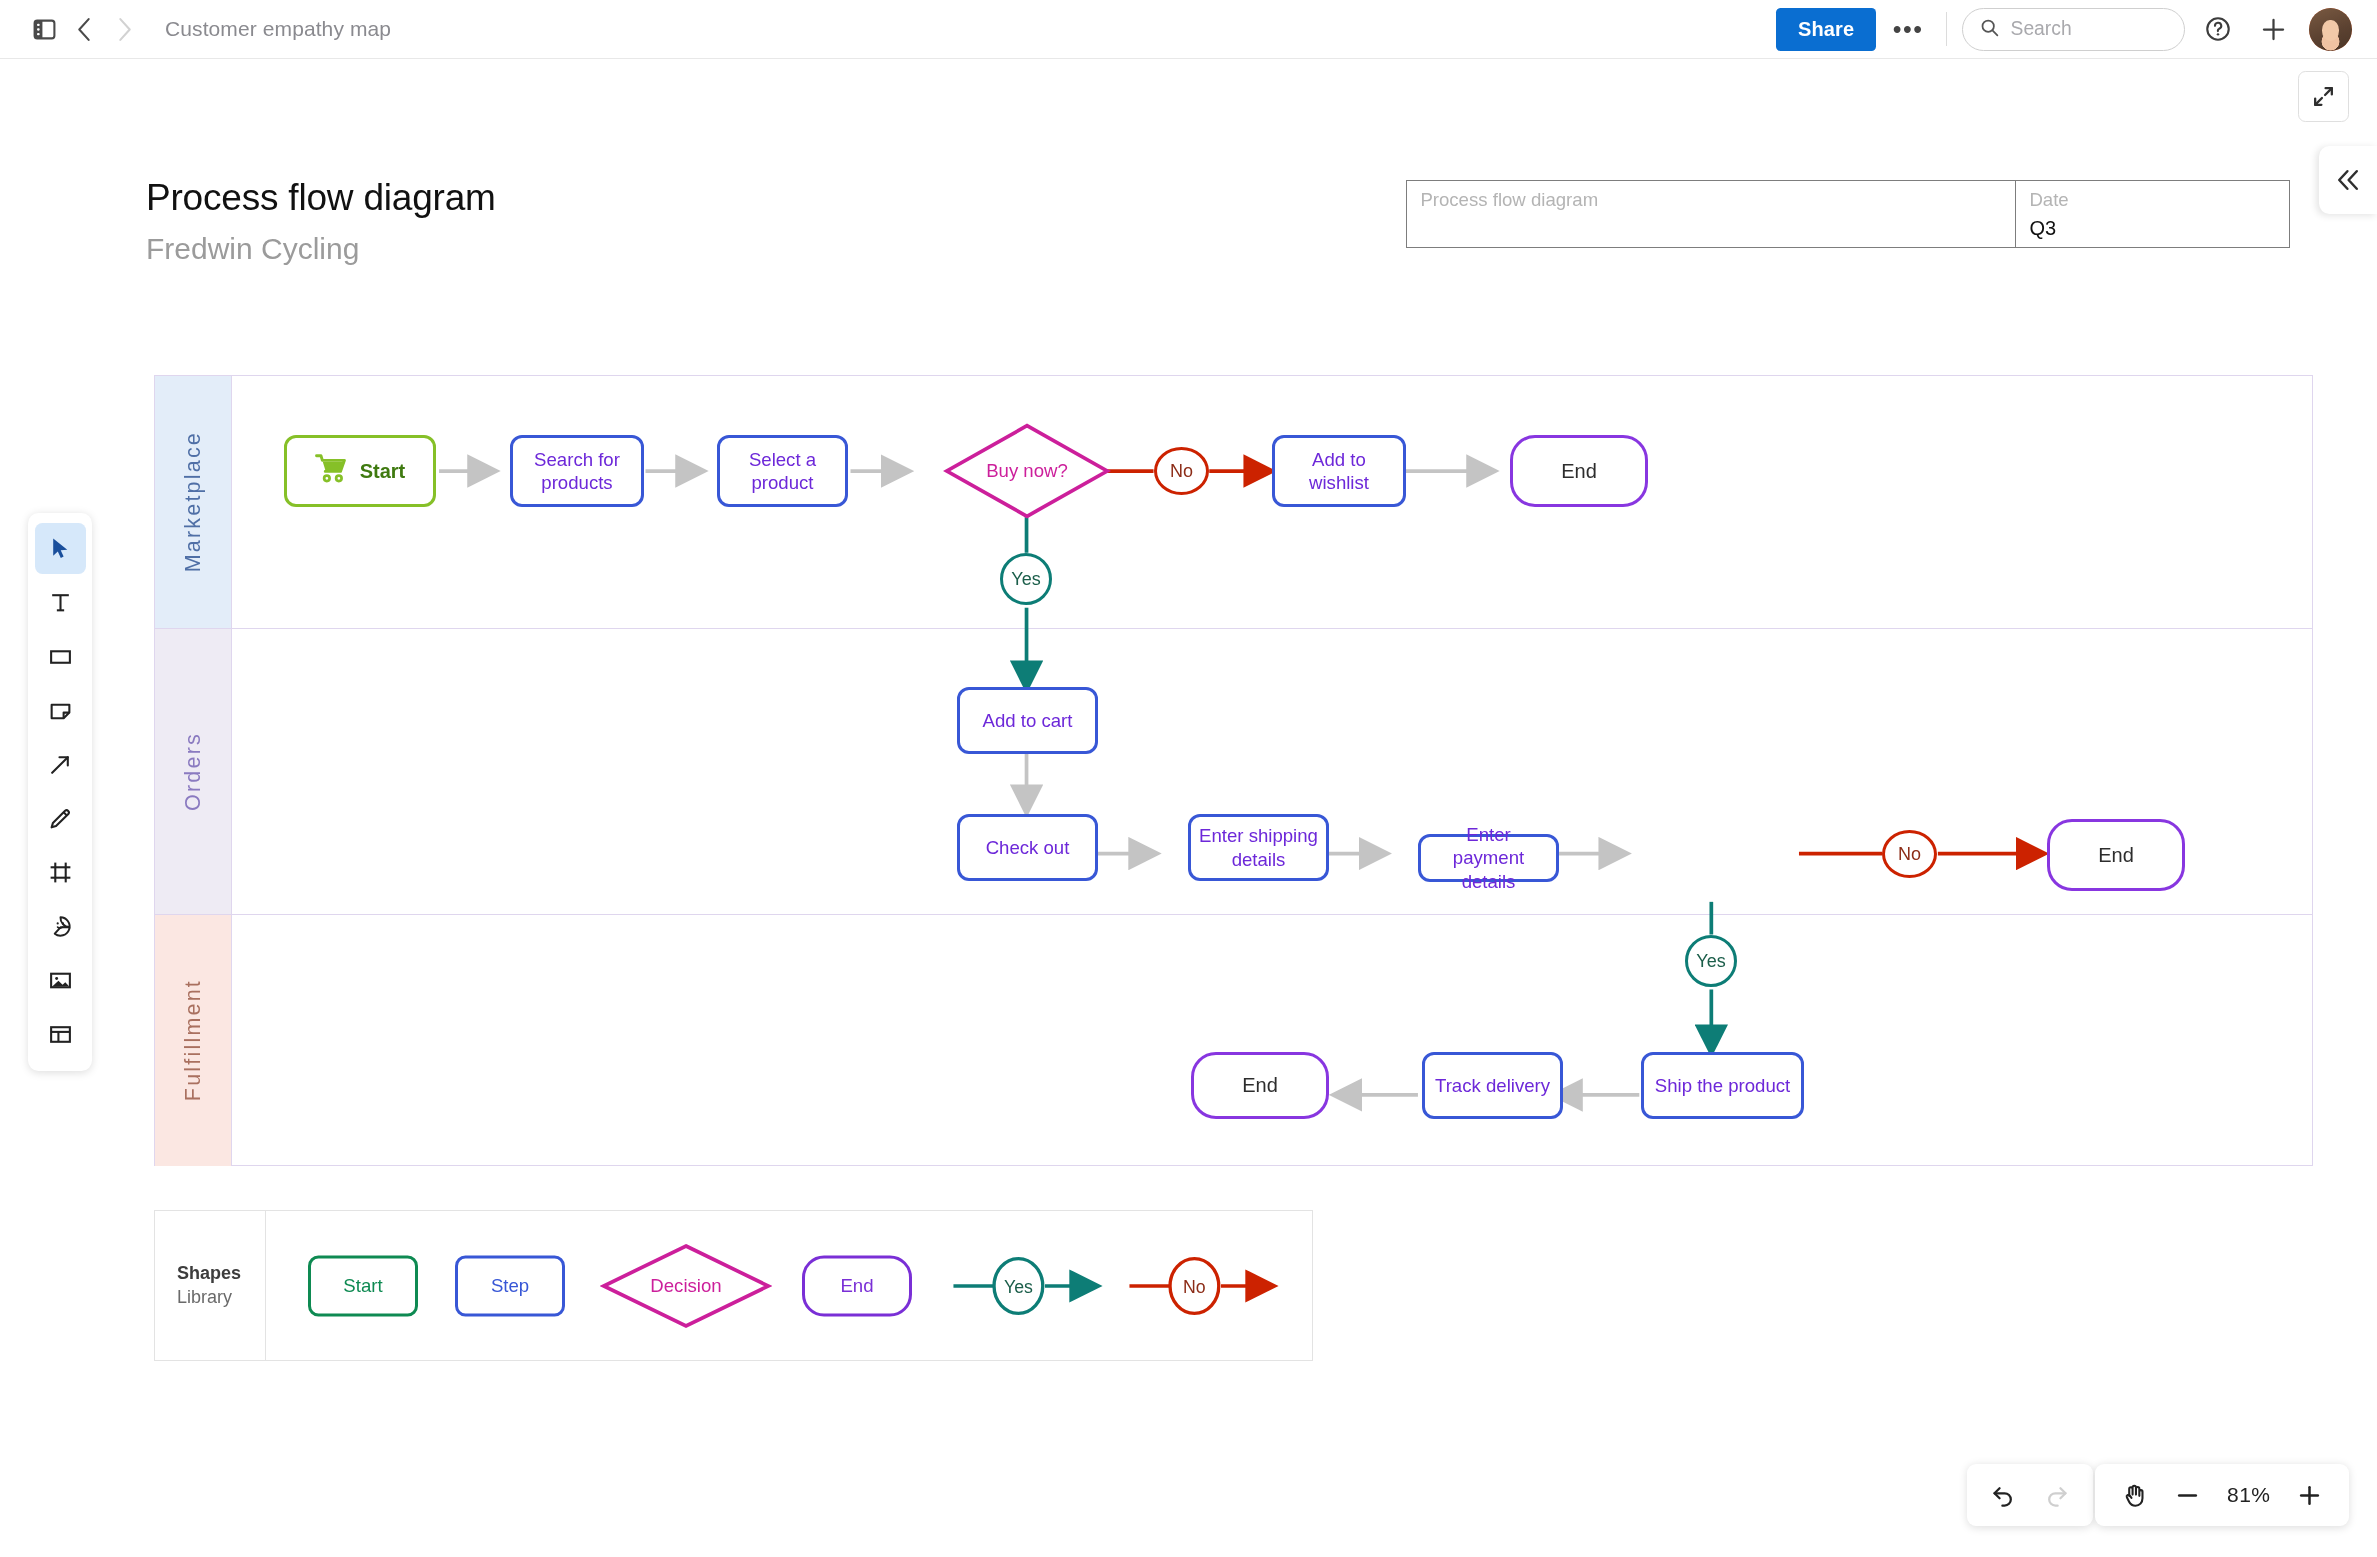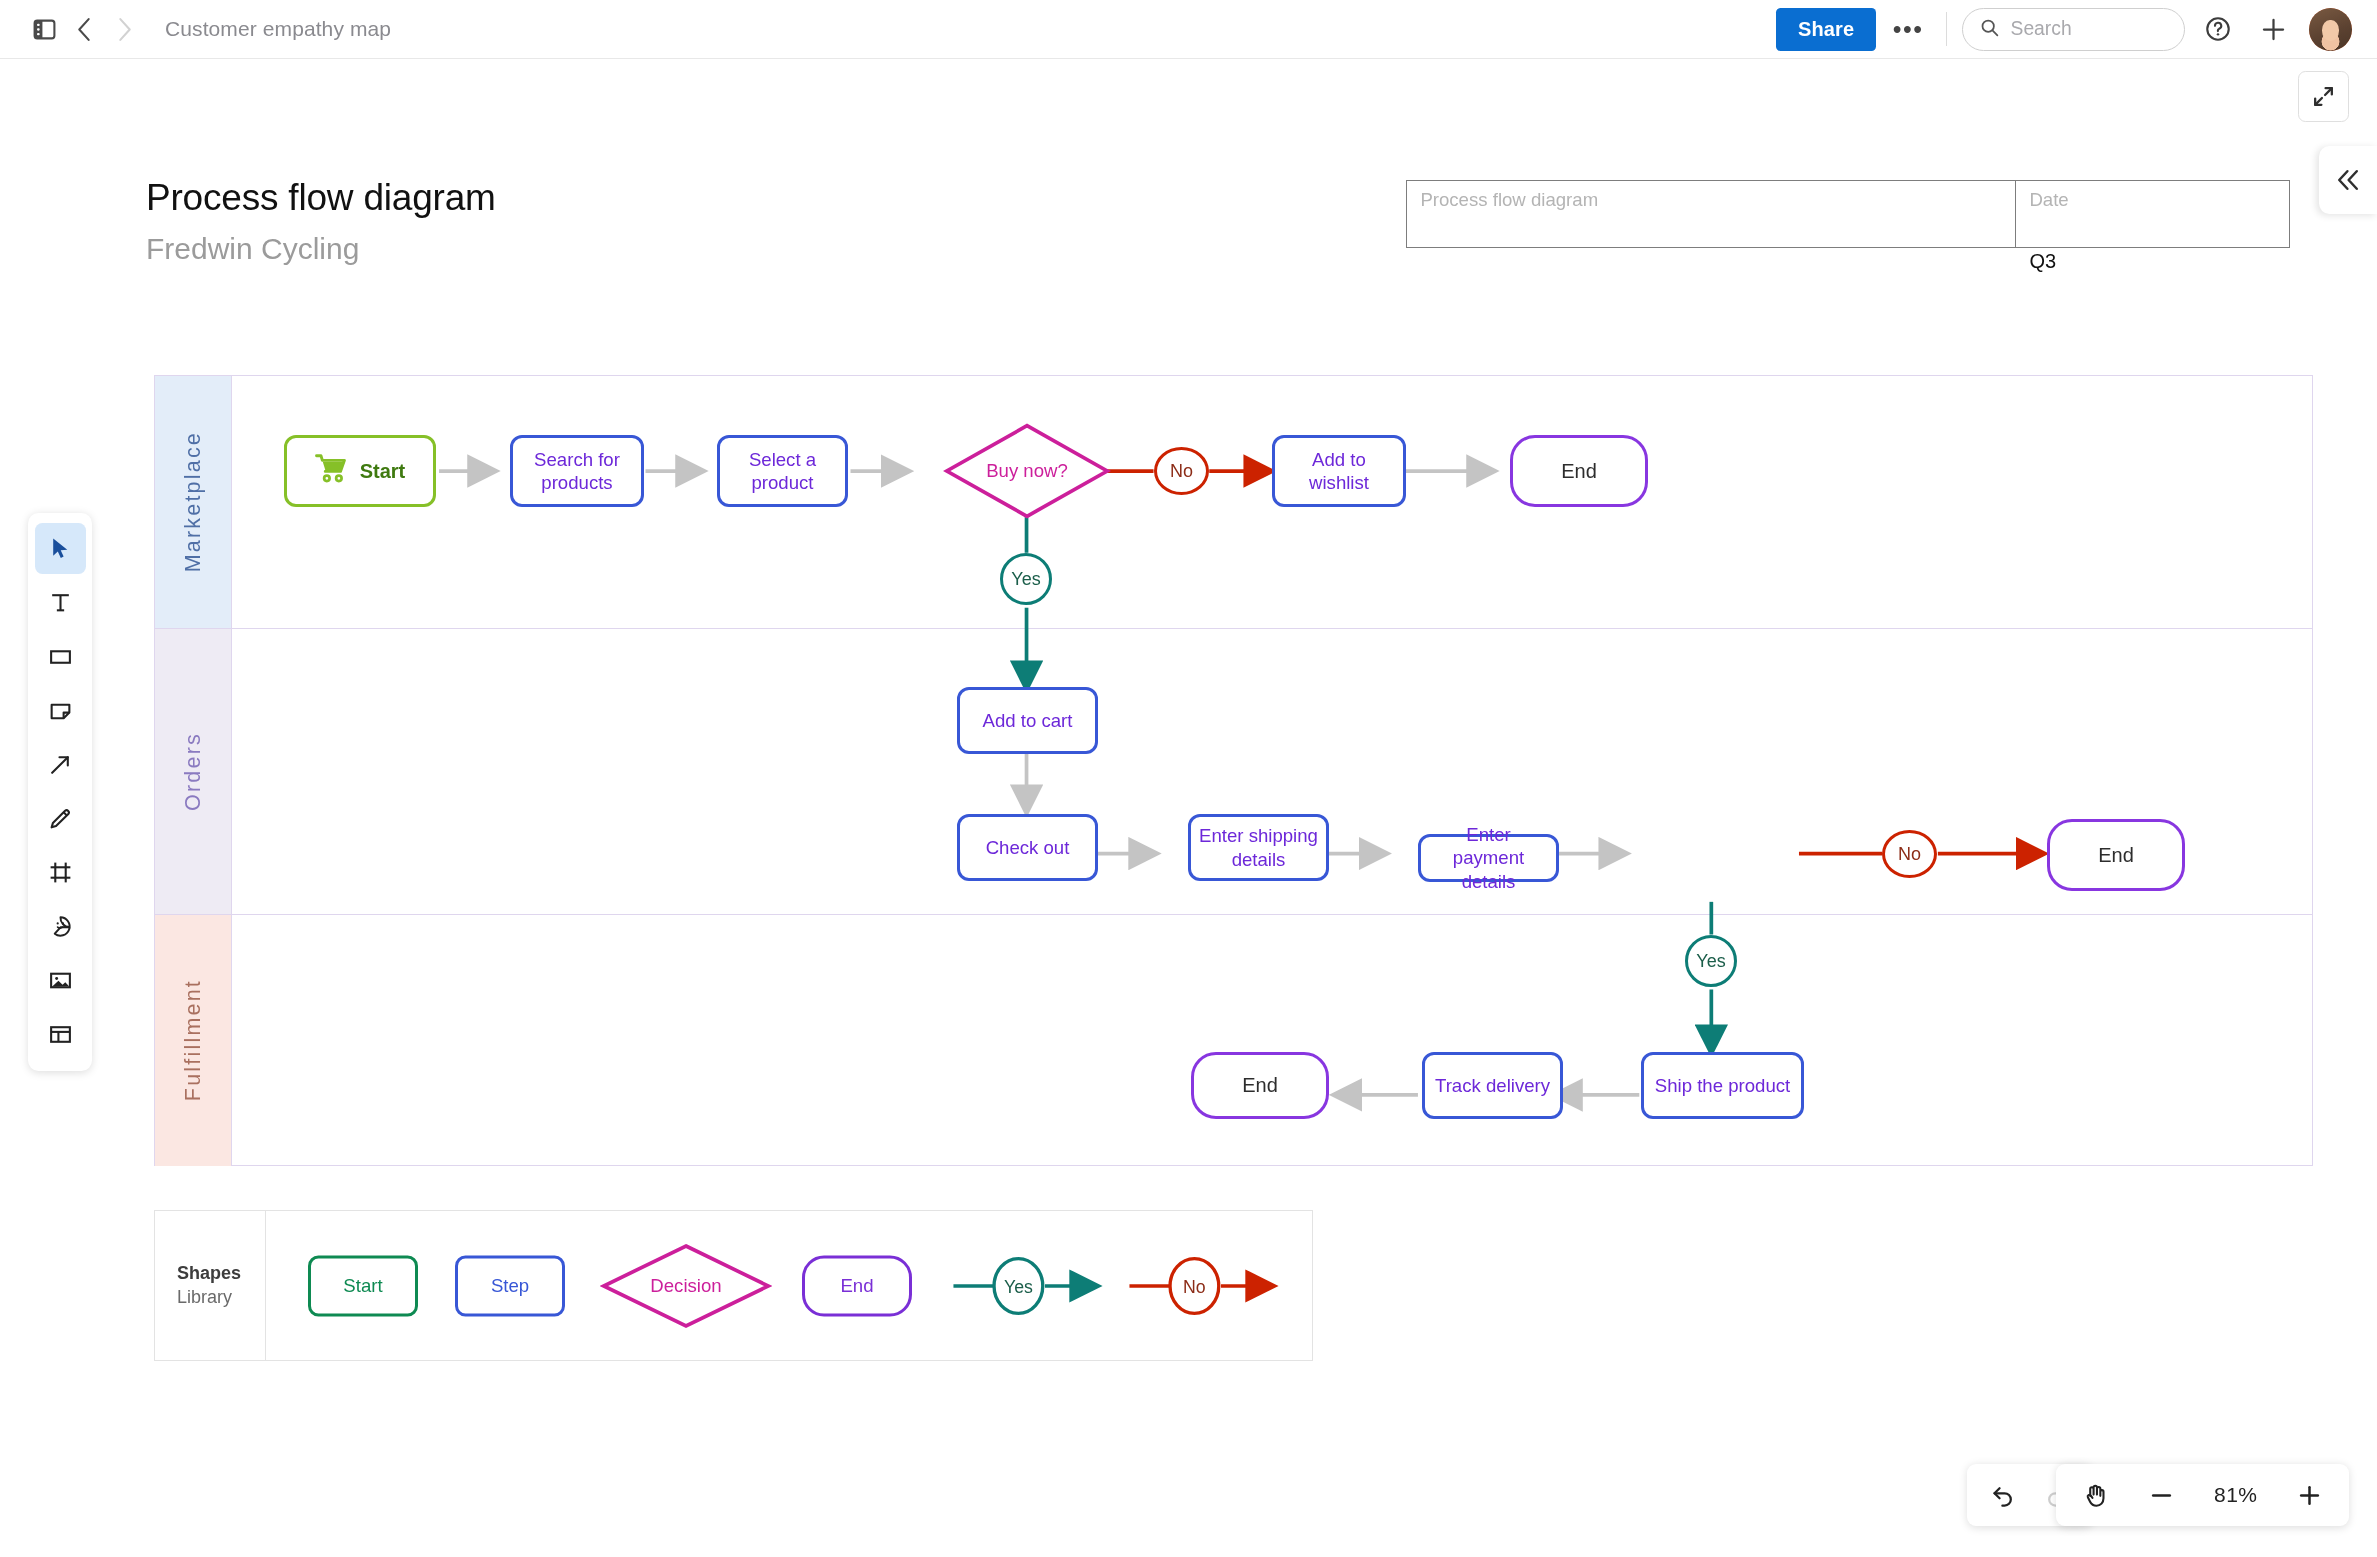--- a/index.html
+++ b/index.html
@@ -102,21 +102,21 @@
     font-size: 30px; color: #9b9b9b; font-weight: 400;
   }
 
   
   .info-table {
     position: absolute; left: 1406px; top: 180px; width: 884px; height: 68px;
     border: 0.7px solid #7d7d7d; display: flex; background: #fff;
   }
   .info-cell { padding: 7.4px 13.4px 0 13.4px; display: flex; flex-direction: column; }
   .info-cell.left { width: 609px; border-right: 0.7px solid #7d7d7d; }
-  .info-cell.right { flex: 1; gap: 33px; }
+  .info-cell.right { flex: 1; }
   .info-label { font-size: 18.6px; color: #b4b4b4; line-height: 1.25; }
   .info-value { font-size: 20px; color: #111; line-height: 1.3; margin-top: 3px; }
 
   
   .lanes {
     position: absolute; left: 154px; top: 375px; width: 2159px; height: 791px;
     border: 0.7px solid #dfd6ee; background: #fff;
   }
   .lane { position: absolute; left: 0; width: 2158px; display: flex; }
   .lane-header {
@@ -196,21 +196,21 @@
   .sl-end   { border: 3.7px solid #7a2fd6; border-radius: 22px; color: #7a2fd6; }
   .sl-dec   { color: #cc1f9b; }
 
   
   .ctl-group {
     position: absolute; bottom: 31px; background: #fff; border-radius: 9px;
     box-shadow: 0 1.5px 9px rgba(0,0,0,.13); display: flex; align-items: center;
     height: 62px;
   }
   .undo-group { right: 284px; padding: 0 13.4px; gap: 7.4px; }
-  .zoom-group { right: 28px; padding: 0 16.3px; gap: 20px; }
+  .zoom-group { right: 28px; padding: 0 16.3px; gap: 7px; }
   .ctl-btn {
     width: 46px; height: 46px; border-radius: 6px; display: flex;
     align-items: center; justify-content: center; cursor: pointer;
   }
   .zoom-val {
     font-size: 21px; color: #222; min-width: 62px; text-align: center;
     cursor: pointer; letter-spacing: 0.4px;
   }
 </style>
 </head>

